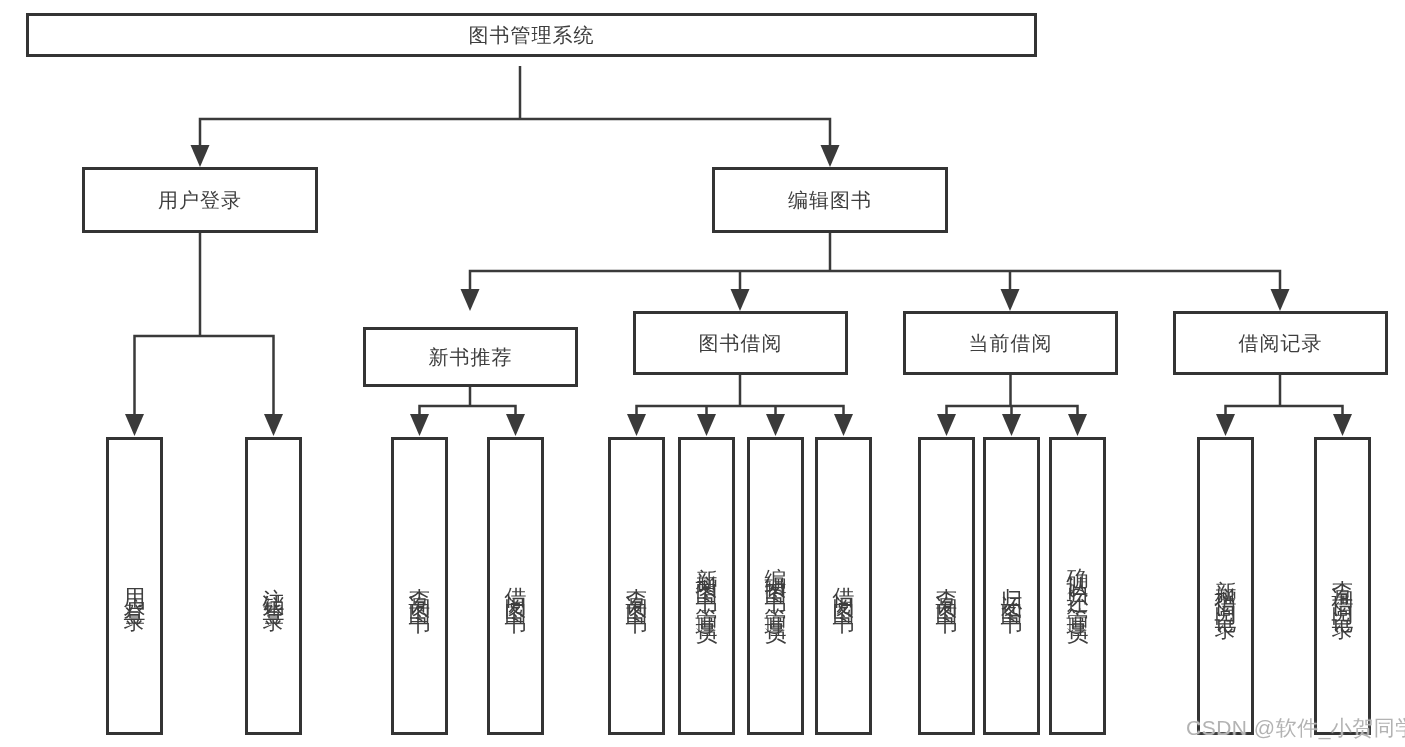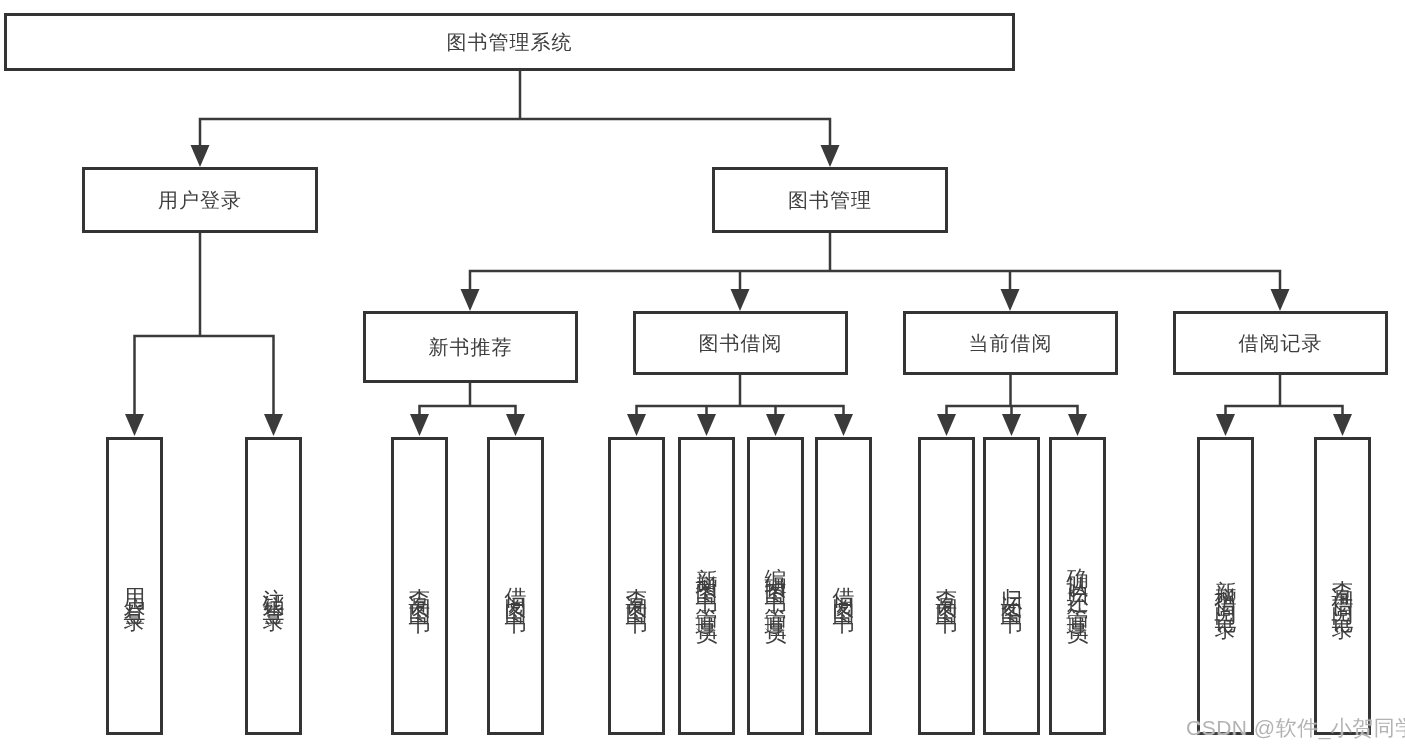--- a/index.html
+++ b/index.html
@@ -89,26 +89,26 @@
     <path d="M946.5 418 V406 H1077.5 V418 M1011.5 406 V418"></path>
     <polygon points="937,414 956,414 946.5,436"></polygon>
     <polygon points="1002,414 1021,414 1011.5,436"></polygon>
     <polygon points="1068,414 1087,414 1077.5,436"></polygon>
 
     <path d="M1225.5 418 V406 H1342.5 V418"></path>
     <polygon points="1216,414 1235,414 1225.5,436"></polygon>
     <polygon points="1333,414 1352,414 1342.5,436"></polygon>
   </svg>
 
-  <div class="box h" style="left:4px; top:13px; width:1011px; height:58px;">图书管理系统</div>
+  <div class="box h" style="left:26px; top:13px; width:1011px; height:44px;">图书管理系统</div>
 
   <div class="box h" style="left:82px; top:167px; width:236px; height:66px;">用户登录</div>
-  <div class="box h" style="left:712px; top:167px; width:236px; height:66px;">图书管理</div>
+  <div class="box h" style="left:712px; top:167px; width:236px; height:66px;">编辑图书</div>
 
-  <div class="box h" style="left:363px; top:311px; width:215px; height:72px;">新书推荐</div>
+  <div class="box h" style="left:363px; top:327px; width:215px; height:60px;">新书推荐</div>
   <div class="box h" style="left:903px; top:311px; width:215px; height:64px;">当前借阅</div>
   <div class="box h" style="left:633px; top:311px; width:215px; height:64px;">图书借阅</div>
   <div class="box h" style="left:1173px; top:311px; width:215px; height:64px;">借阅记录</div>
 
   <div class="box v" style="left:106px; top:437px; width:57px; height:298px;">
     <span class="vtext">用户登录</span>
   </div>
   <div class="box v" style="left:245px; top:437px; width:57px; height:298px;">
     <span class="vtext">注销登录</span>
   </div>

